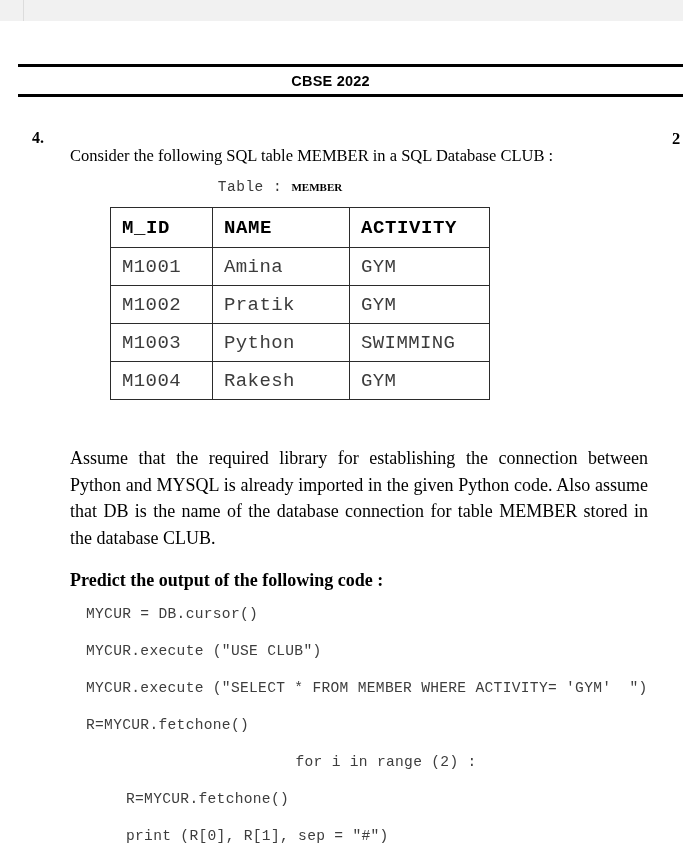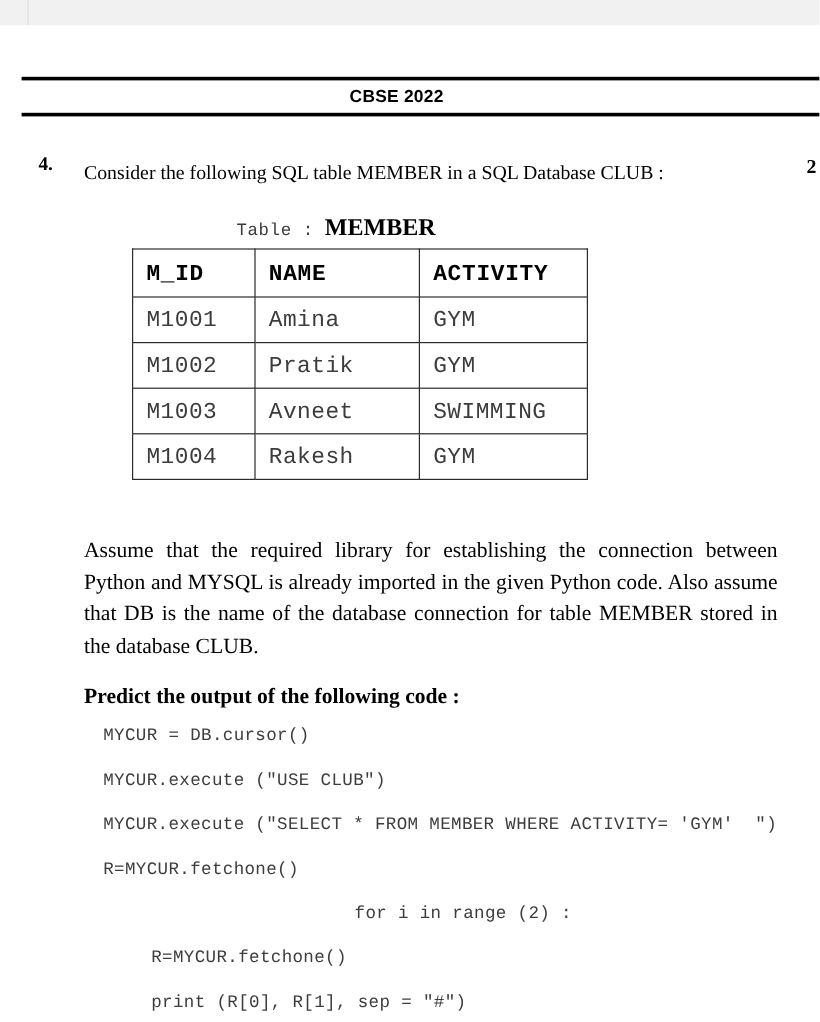--- a/index.html
+++ b/index.html
@@ -77,21 +77,21 @@
     position: absolute;
     left: 32px;
     top: 0;
     font-size: 16px;
     font-weight: bold;
     font-family: "Liberation Serif", serif;
   }
   .q-text {
     position: absolute;
     left: 70px;
-    top: 4px;
+    top: 16px;
     width: 550px;
     font-size: 16.5px;
     line-height: 22px;
   }
   .q-marks {
     position: absolute;
     left: 672px;
     top: 0;
     font-size: 16.5px;
     font-weight: bold;
@@ -106,21 +106,21 @@
     width: 560px;
     text-align: center;
     font-family: "Liberation Mono", monospace;
     font-size: 14.5px;
     letter-spacing: 0.5px;
     color: #3a3a3a;
   }
   .table-caption .name {
     font-family: "Liberation Serif", serif;
     font-weight: bold;
-    font-size: 20px;
+    font-size: 11px;
     letter-spacing: 0;
     color: #000;
   }
 
   
   table.member {
     position: absolute;
     top: 186px;
     left: 110px;
     width: 379px;
@@ -220,21 +220,21 @@
         <td>Amina</td>
         <td>GYM</td>
       </tr>
       <tr>
         <td>M1002</td>
         <td>Pratik</td>
         <td>GYM</td>
       </tr>
       <tr>
         <td>M1003</td>
-        <td>Avneet</td>
+        <td>Python</td>
         <td>SWIMMING</td>
       </tr>
       <tr>
         <td>M1004</td>
         <td>Rakesh</td>
         <td>GYM</td>
       </tr>
     </tbody>
   </table>
 

